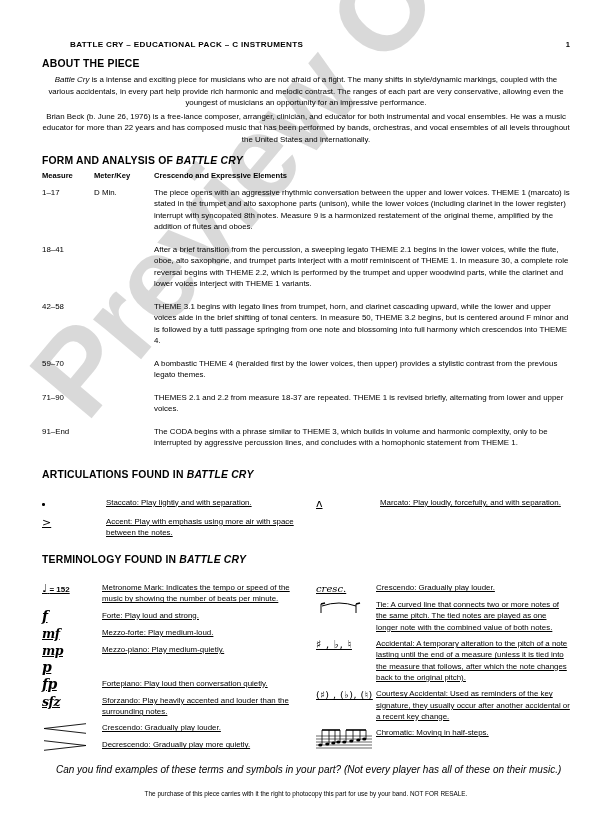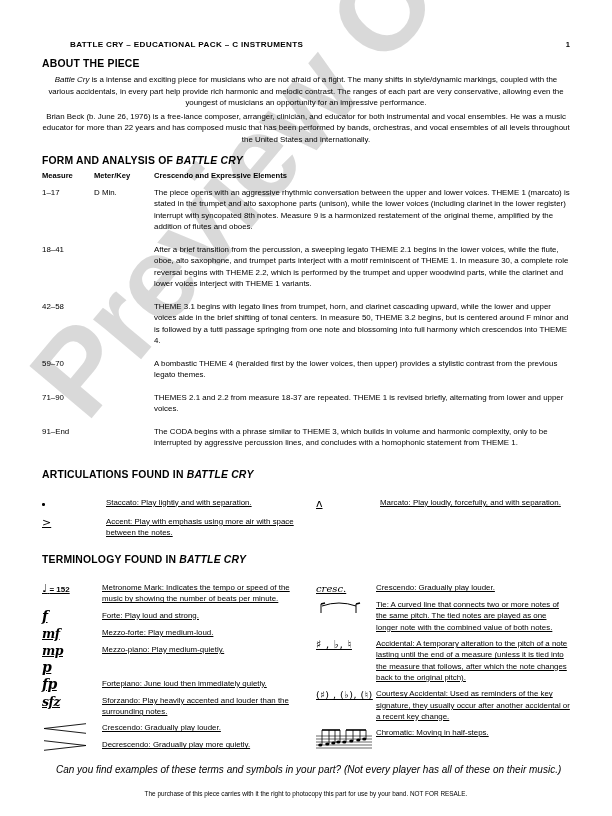--- a/index.html
+++ b/index.html
@@ -313,21 +313,21 @@
             <div class="symglyph dyn small">mp</div>
             <div class="symdesc">Mezzo-piano: Play medium-quietly.</div>
           </div>
 
           <div class="symrow">
             <div class="symglyph dyn">p</div>
           </div>
 
           <div class="symrow">
             <div class="symglyph dyn">fp</div>
-            <div class="symdesc">Fortepiano: June loud then immediately quietly.</div>
+            <div class="symdesc">Fortepiano: Play loud then conversation quietly.</div>
           </div>
 
           <div class="symrow">
             <div class="symglyph dyn small">sfz</div>
             <div class="symdesc">Sforzando: Play heavily accented and louder than the surrounding notes.</div>
           </div>
 
           <div class="symrow">
             <div class="symglyph">
               <svg class="hairpin" width="46" height="11" viewBox="0 0 46 11">

